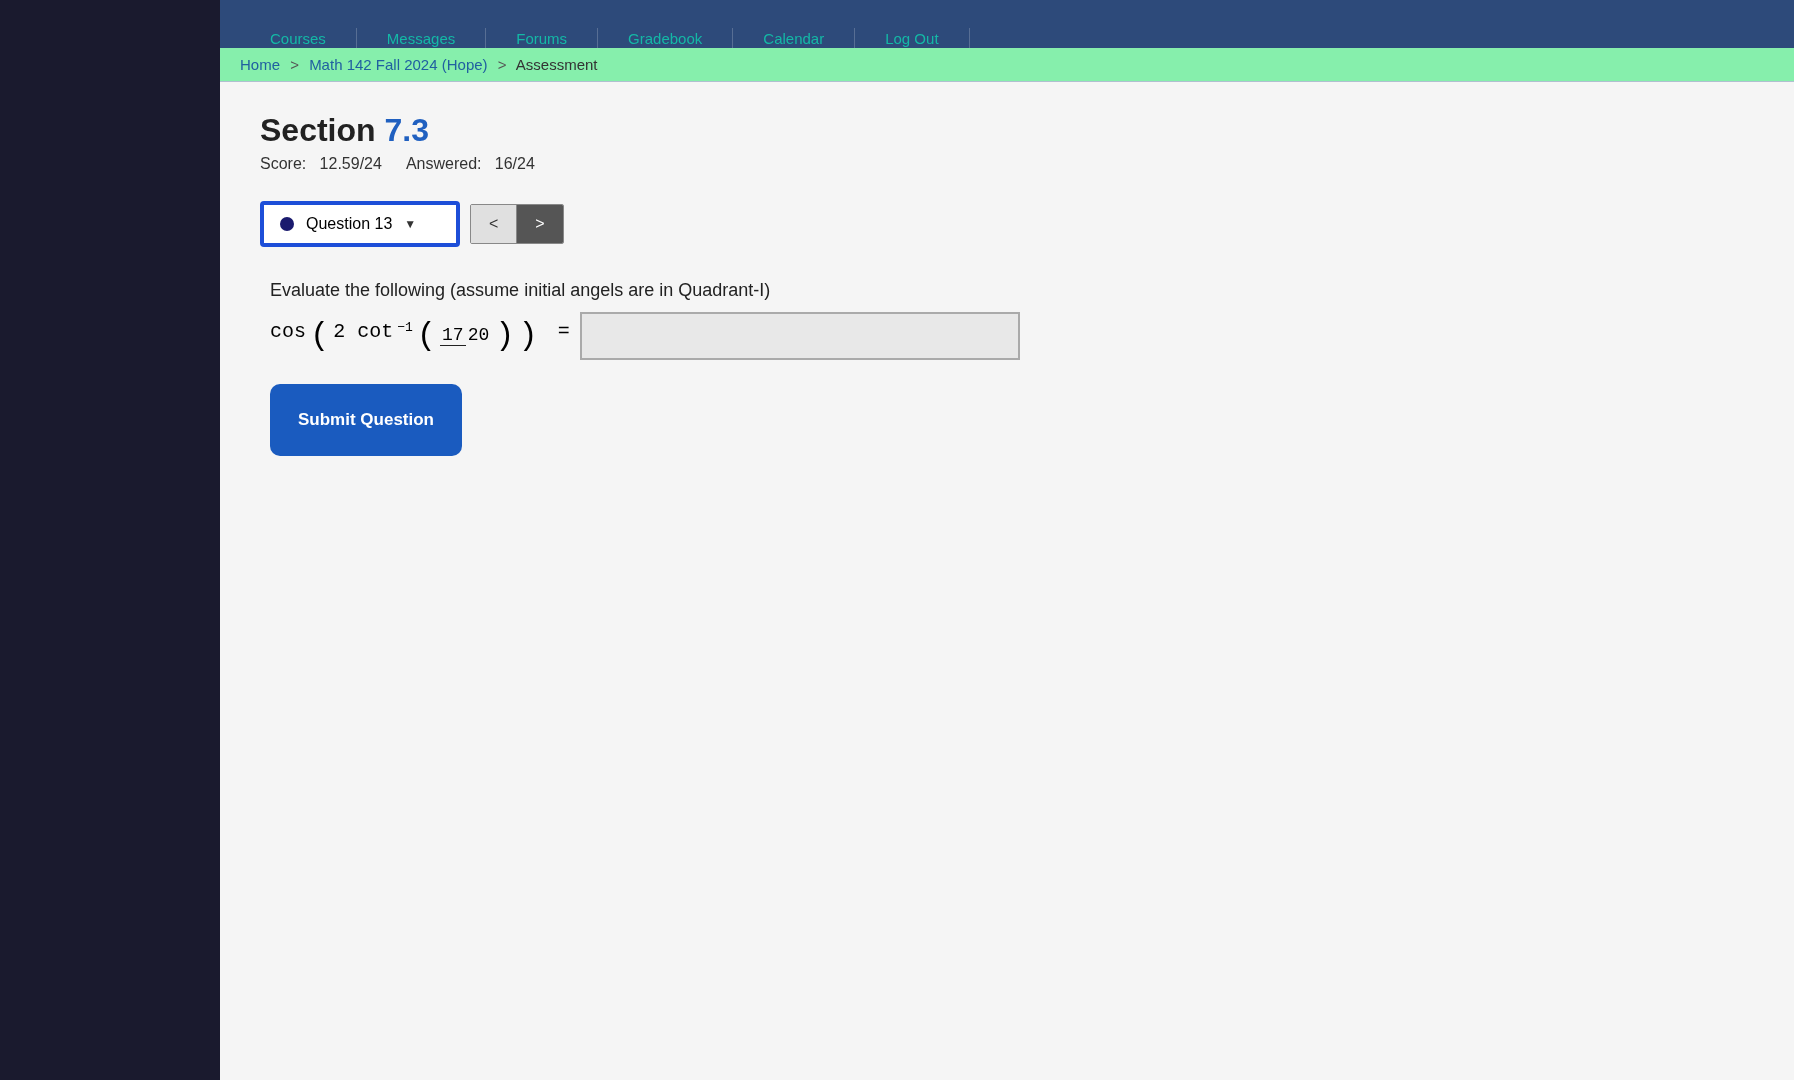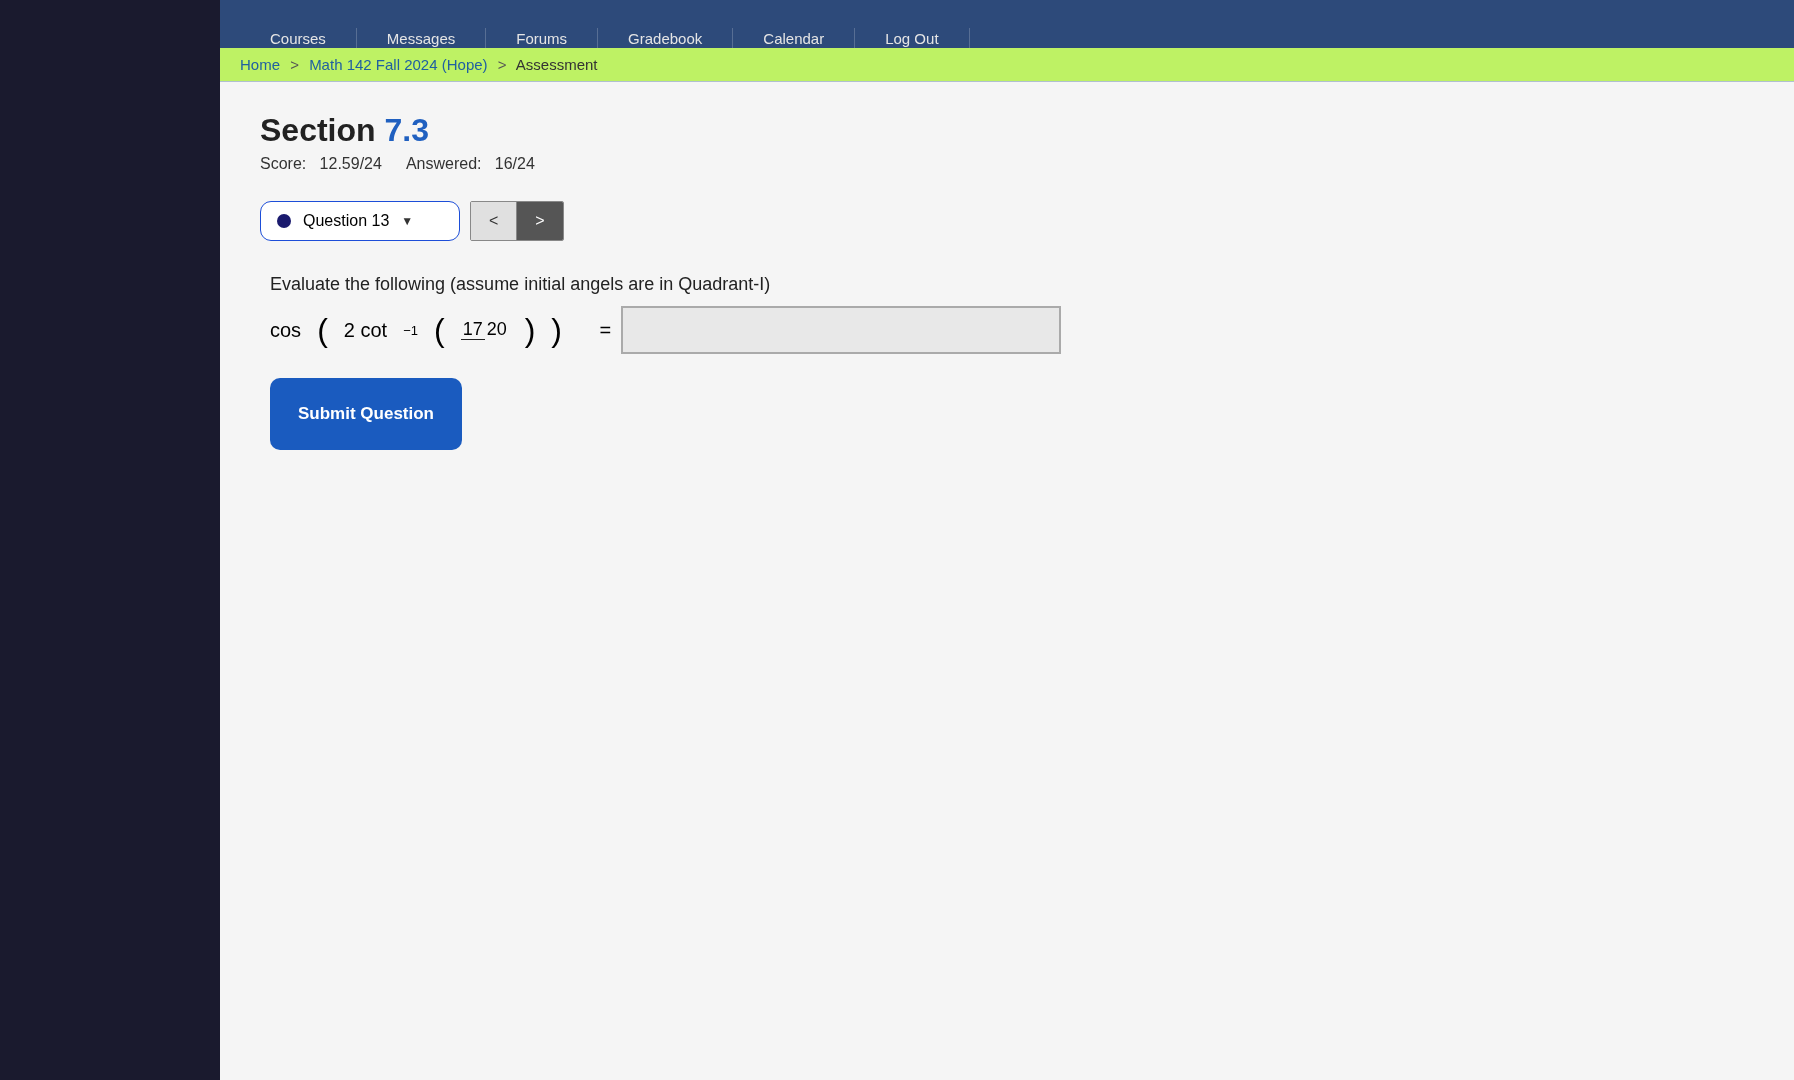--- a/index.html
+++ b/index.html
@@ -40,31 +40,31 @@
 
     .top-nav-tabs {
       display: flex;
       gap: 0;
       height: 100%;
       align-items: stretch;
     }
 
     .top-nav-tab {
       padding: 0 30px;
-      color: #e5e5e5;
+      color: #14b8a6;
       font-size: 15px;
       display: flex;
       align-items: center;
       border-right: 1px solid rgba(255,255,255,0.2);
       cursor: pointer;
       margin-top: 28px;
     }
 
     .breadcrumb-bar {
-      background: #bef264;
+      background: #86efac;
       padding: 8px 20px;
       font-size: 15px;
       color: #333;
       border-bottom: 1px solid #b0c0d0;
     }
 
     .breadcrumb-bar a {
       color: #2060a0;
       text-decoration: none;
     }
@@ -100,30 +100,30 @@
     }
 
     .question-selector {
       display: flex;
       align-items: center;
       gap: 10px;
       margin-bottom: 30px;
     }
 
     .question-dropdown {
-      border: 1px solid #1d4ed8;
+      border: 4px solid #1d4ed8;
       background: white;
       padding: 10px 16px;
       font-size: 16px;
       display: flex;
       align-items: center;
       gap: 12px;
       cursor: pointer;
       min-width: 200px;
-      border-radius: 11px;
+      border-radius: 4px;
     }
 
     .question-dot {
       width: 14px;
       height: 14px;
       background: #1a1a6e;
       border-radius: 50%;
       flex-shrink: 0;
     }
 
@@ -171,23 +171,23 @@
     .math-line {
       display: flex;
       align-items: center;
       gap: 10px;
       margin-bottom: 24px;
       font-size: 20px;
     }
 
     .math-expr {
       display: inline-flex;
-      align-items: center;
-      gap: 16px;
+      gap: 4px;
       font-size: 20px;
+      font-family: Liberation Mono, monospace;
     }
 
     .fraction {
       display: inline-flex;
       flex-direction: row;
       align-items: center;
       font-size: 18px;
       vertical-align: middle;
       line-height: 1.1;
     }

